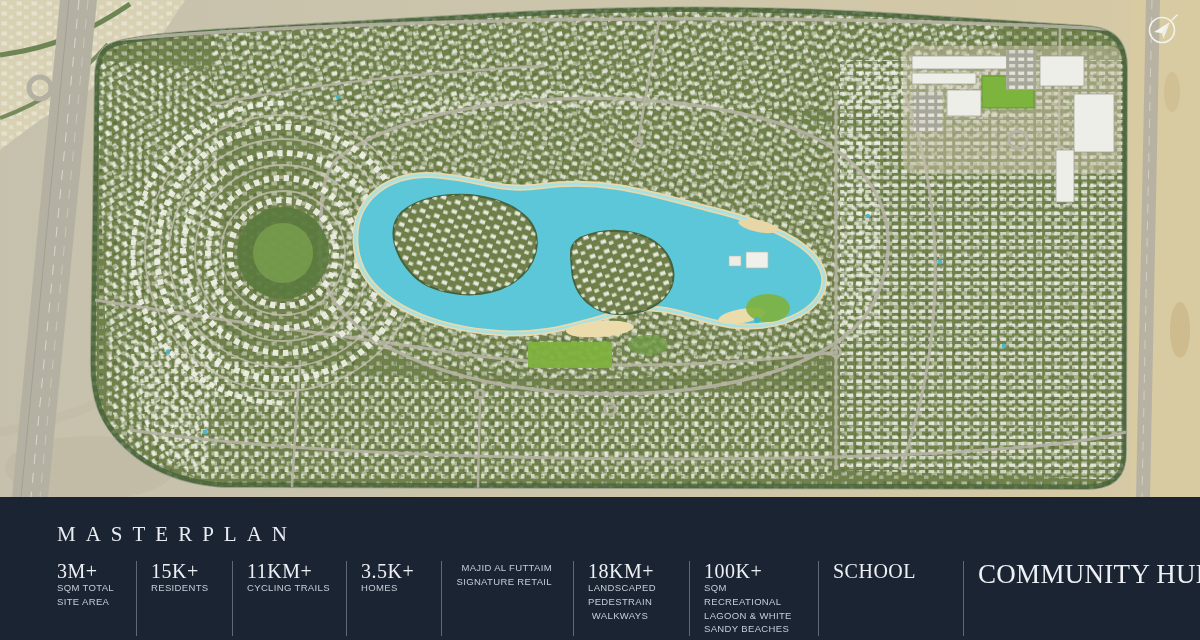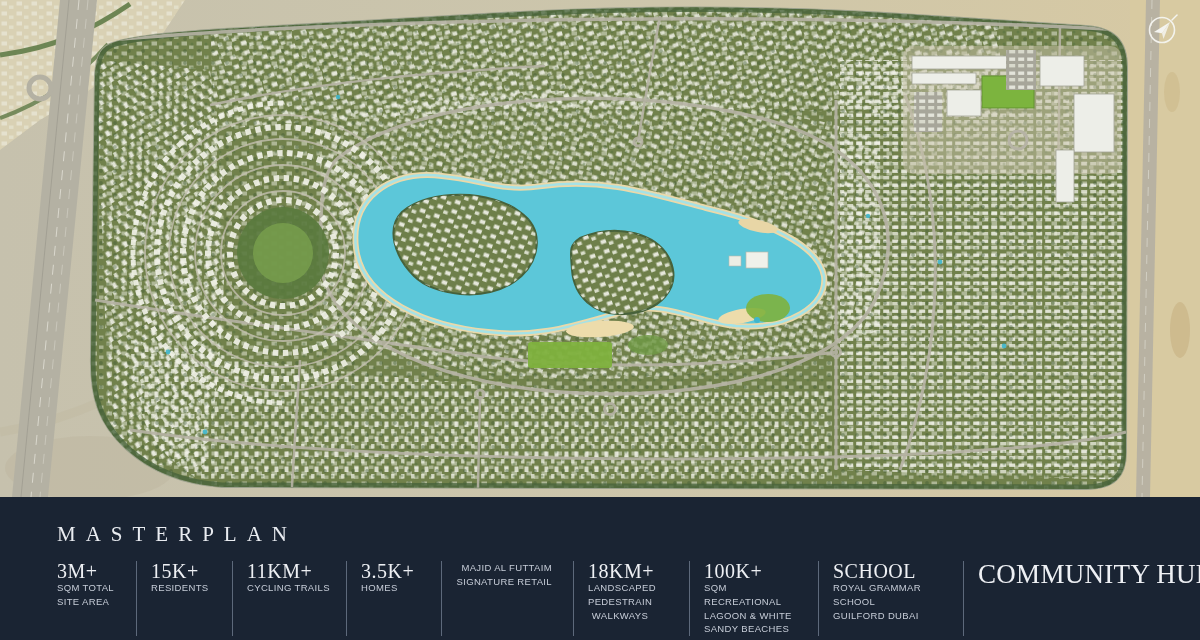--- a/index.html
+++ b/index.html
@@ -274,20 +274,19 @@
       <div class="stat">
         <div class="stat-value">18KM+</div>
         <div class="stat-label">LANDSCAPED PEDESTRAIN WALKWAYS</div>
       </div>
       <div class="stat">
         <div class="stat-value">100K+</div>
         <div class="stat-label">SQM RECREATIONAL LAGOON &amp; WHITE SANDY BEACHES</div>
       </div>
       <div class="stat">
         <div class="stat-value">SCHOOL</div>
-        <div class="stat-label">ROYAL GRAMMAR SCHOOL GUILFORD DUBAI</div>
       </div>
       <div class="stat">
         <div class="stat-value">COMMUNITY HUB</div>
       </div>
     </div>
   </div>
 </div>
 
 </body></html>

